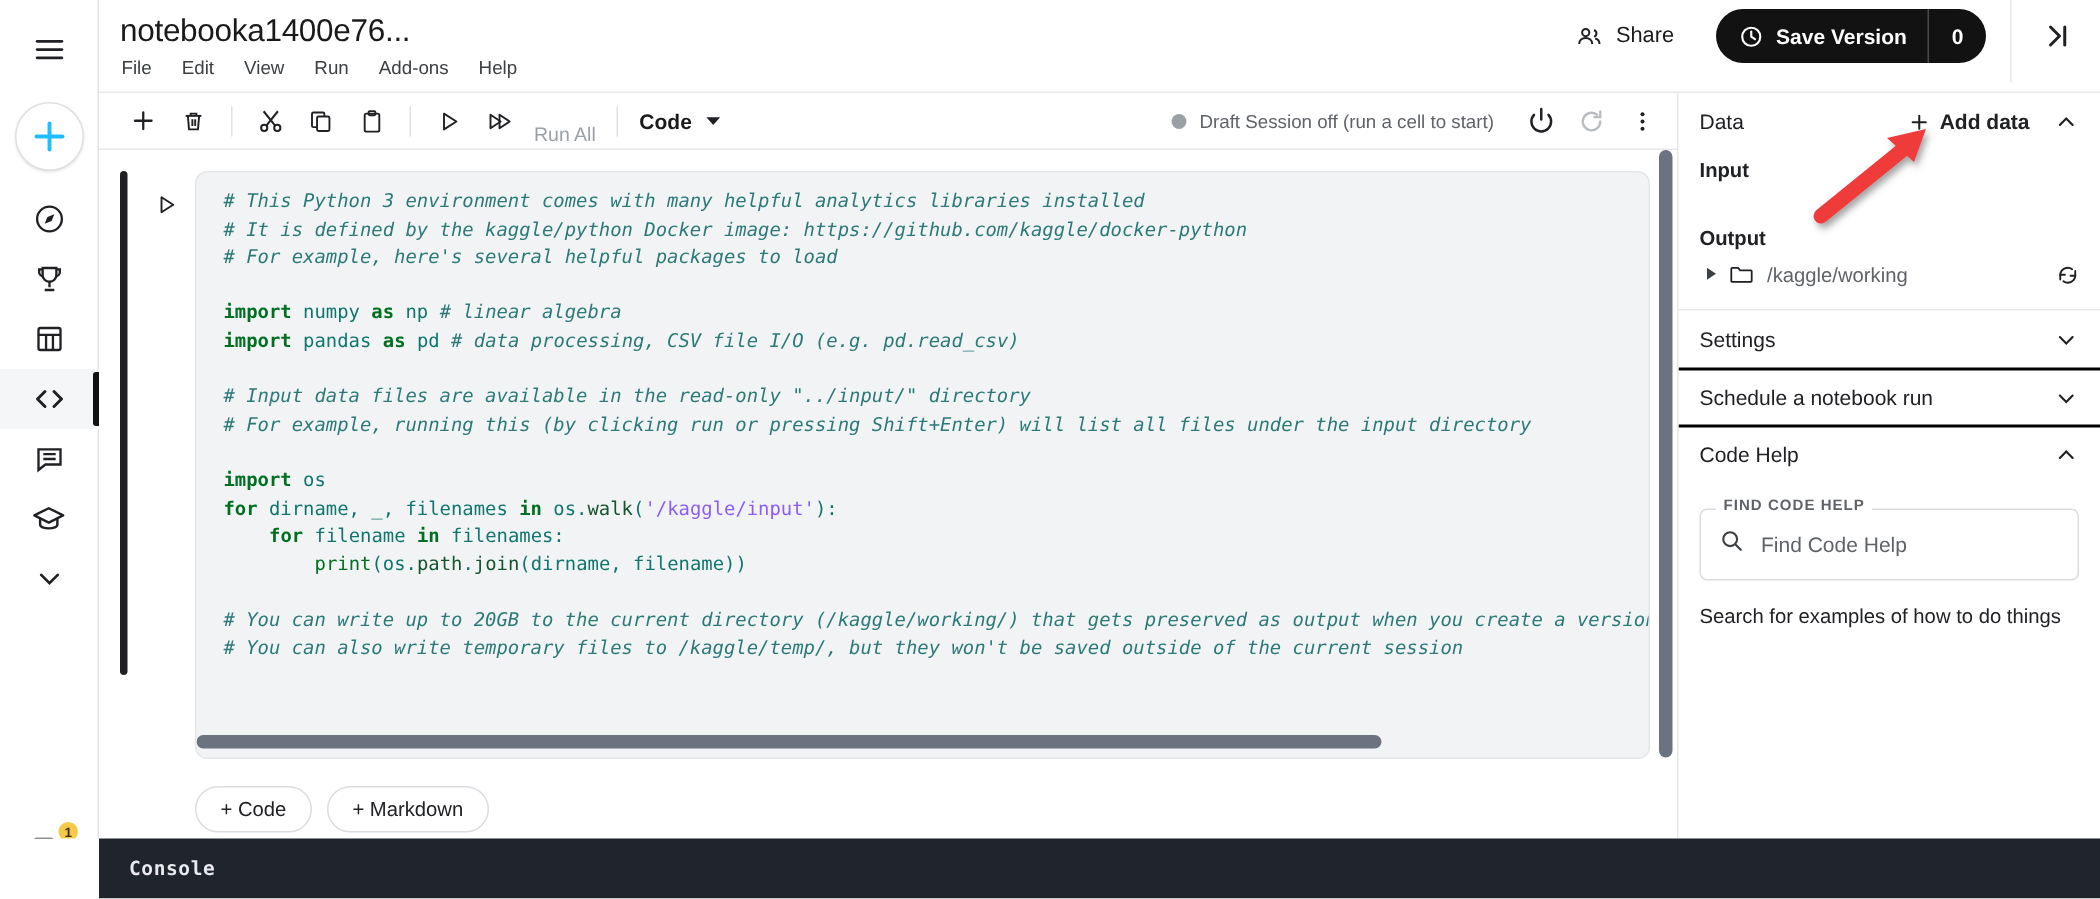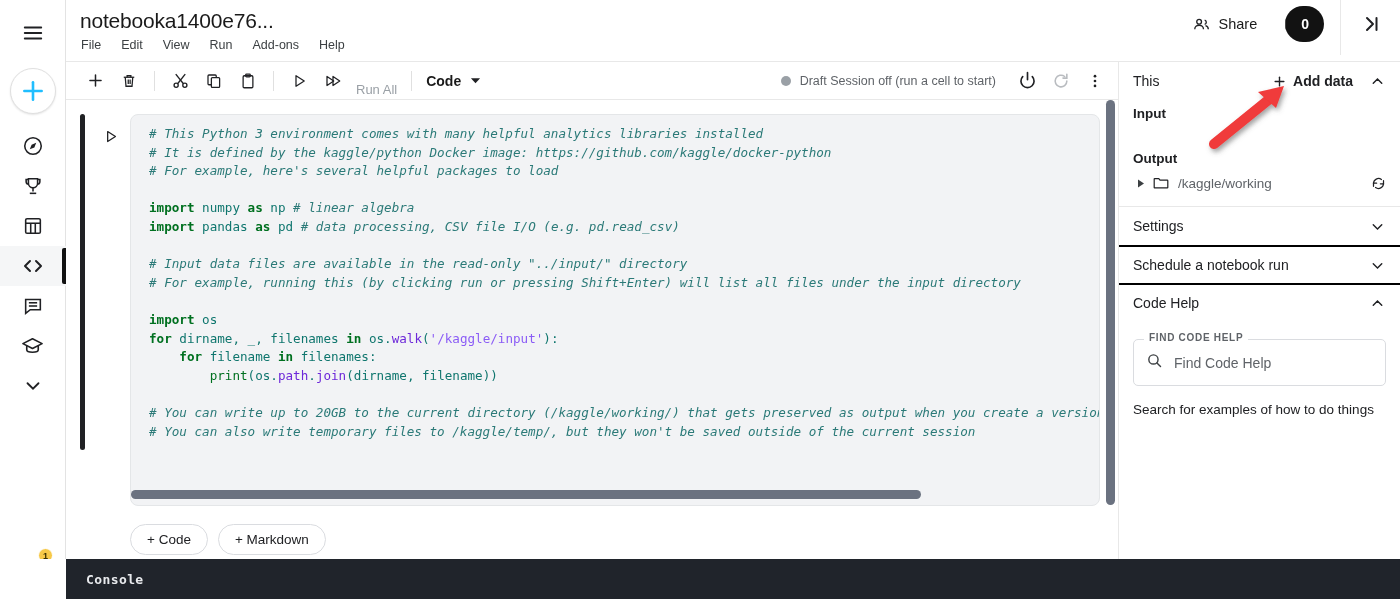--- a/index.html
+++ b/index.html
@@ -121,21 +121,21 @@
     background: #f2f3f5; border: 1px solid #e4e6e8; border-radius: 8px;
     padding: 10px 0 0 0; position: relative; height: 392px; overflow: hidden;
   }
   .code-inner {
     padding: 0 16px 0 18px;
     font-family: "DejaVu Sans Mono", "Liberation Mono", monospace;
     font-size: 12.6px; line-height: 18.6px; white-space: pre;
   }
   .cm { color: #2b7a78; font-style: italic; }
   .kw { color: #007020; font-weight: 700; }
-  .fn { color: #6d28d9; }
+  .fn { color: #14532d; }
   .st { color: #8b5cf6; }
   .bi { color: #007020; }
   .pl { color: #0f766e; }
   .hscroll {
     position: absolute; left: 0; right: 0; bottom: 6px; height: 9px;
   }
   .hscroll .thumb {
     position: absolute; left: 0; width: 790px; height: 9px;
     background: #6b7280; border-radius: 5px;
   }
@@ -309,20 +309,27 @@
       <div class="share-btn">
         <svg width="19" height="19" viewBox="0 0 24 24" fill="none" stroke="#202124" stroke-width="1.7">
           <circle cx="9" cy="8.5" r="3"></circle>
             <path d="M3.5 18c0-3 2.5-5 5.5-5s5.5 2 5.5 5"></path>
           <path d="M16 6.5a2.8 2.8 0 0 1 0 5.4"></path>
             <path d="M17 13.5c2.2.5 3.6 2.2 3.6 4.5"></path>
         </svg>
         <span>Share</span>
       </div>
       <div class="save-pill">
+        <span class="sv-main">
+          <svg width="17" height="17" viewBox="0 0 24 24" fill="none" stroke="#fff" stroke-width="2">
+            <circle cx="12" cy="12" r="8.5"></circle>
+              <path d="M12 7v5l3.5 2.2" stroke-linecap="round"></path>
+          </svg>
+          <span>Save Version</span>
+        </span>
         <span class="sv-count">0</span>
       </div>
       <div class="collapse-btn">
         <svg width="24" height="24" viewBox="0 0 24 24" fill="none" stroke="#202124" stroke-width="2" stroke-linecap="round" stroke-linejoin="round">
           <polyline points="8,6 14,12 8,18"></polyline>
             <line x1="17.5" y1="6" x2="17.5" y2="18"></line>
         </svg>
       </div>
     </div>
   </div>
@@ -433,21 +440,21 @@
         <span>+ Markdown</span>
       </div>
     </div>
     <div class="vscroll">
       <div class="vthumb"></div>
     </div>
   </div>
 
   <div class="sidebar">
     <div class="sb-sec-head">
-      <span class="sb-title">This</span>
+      <span class="sb-title">Data</span>
       <span class="sb-add">
         <svg width="15" height="15" viewBox="0 0 24 24" stroke="#202124" stroke-width="2.2" stroke-linecap="round">
             <line x1="12" y1="5" x2="12" y2="19"></line>
             <line x1="5" y1="12" x2="19" y2="12"></line>
           </svg>
         <span>Add data</span>
       </span>
       <span class="sb-chev">
         <svg width="17" height="17" viewBox="0 0 24 24" fill="none" stroke="#202124" stroke-width="2" stroke-linecap="round">
             <polyline points="6,14.5 12,8.5 18,14.5"></polyline>

